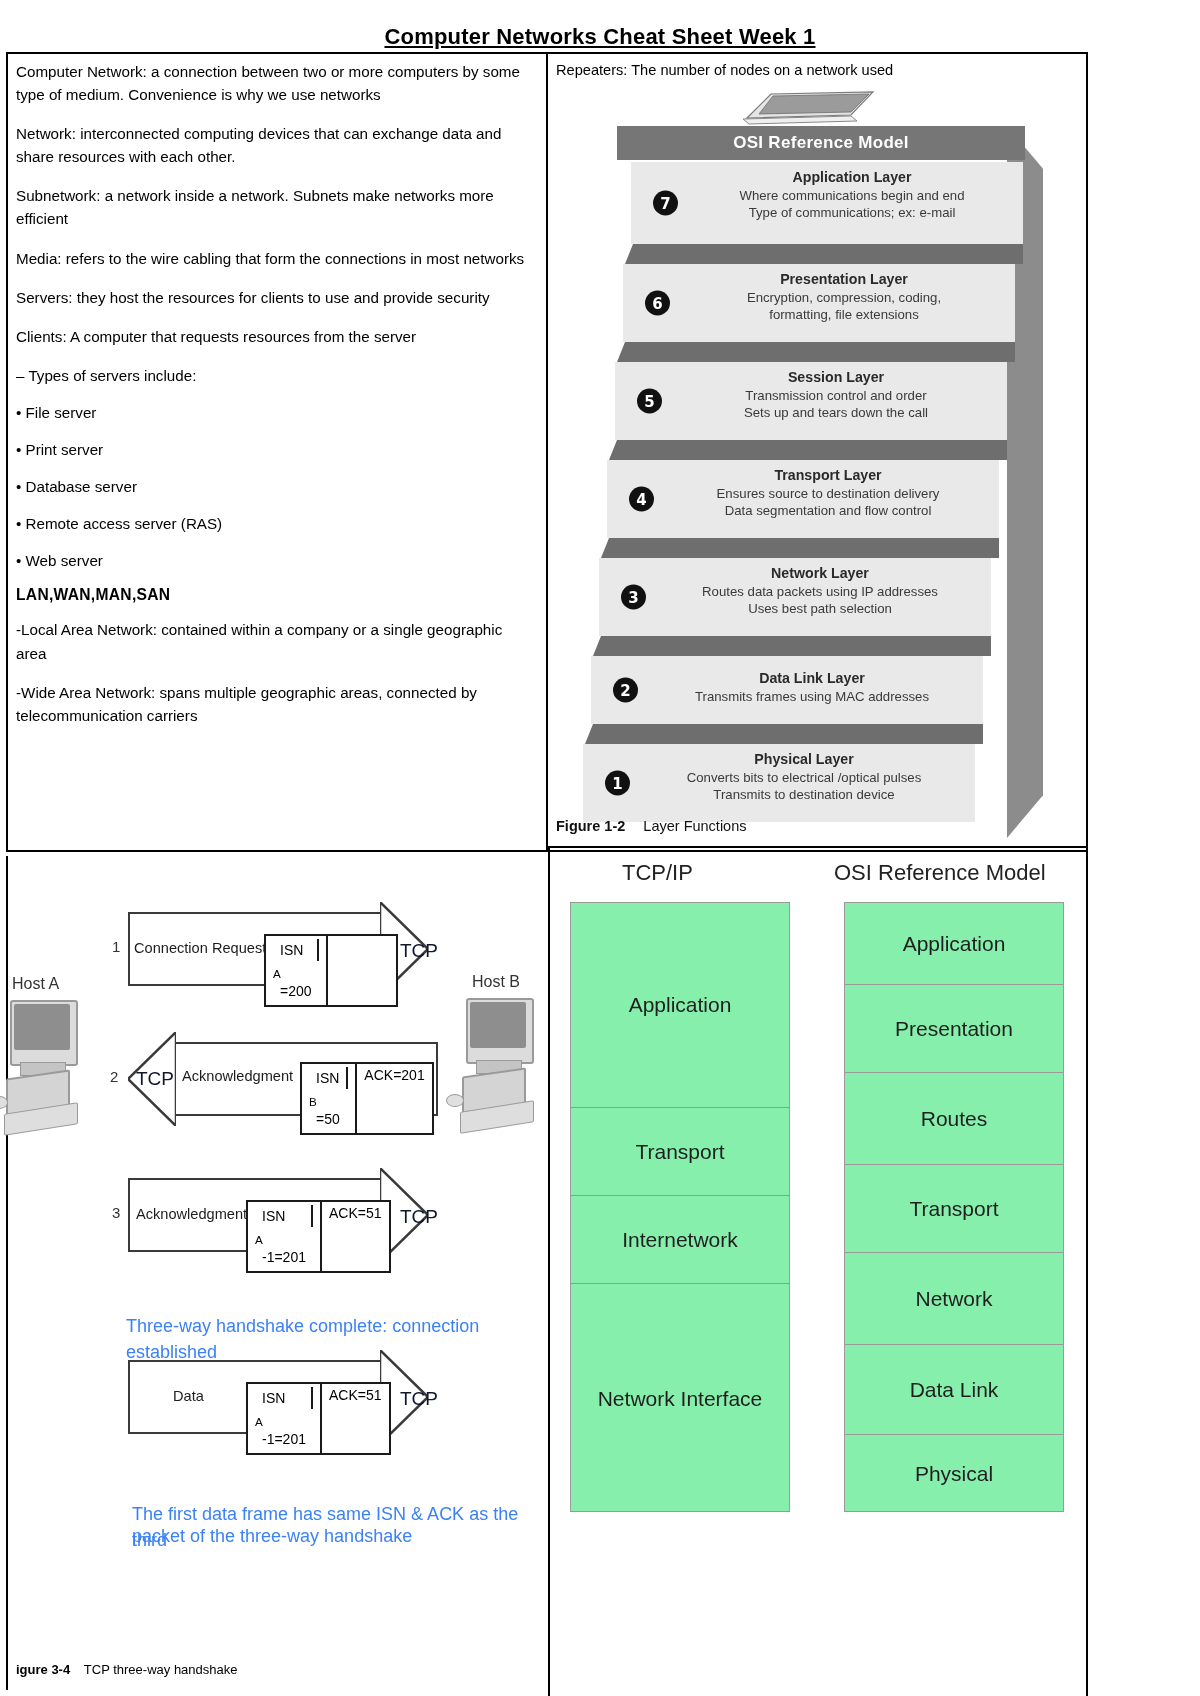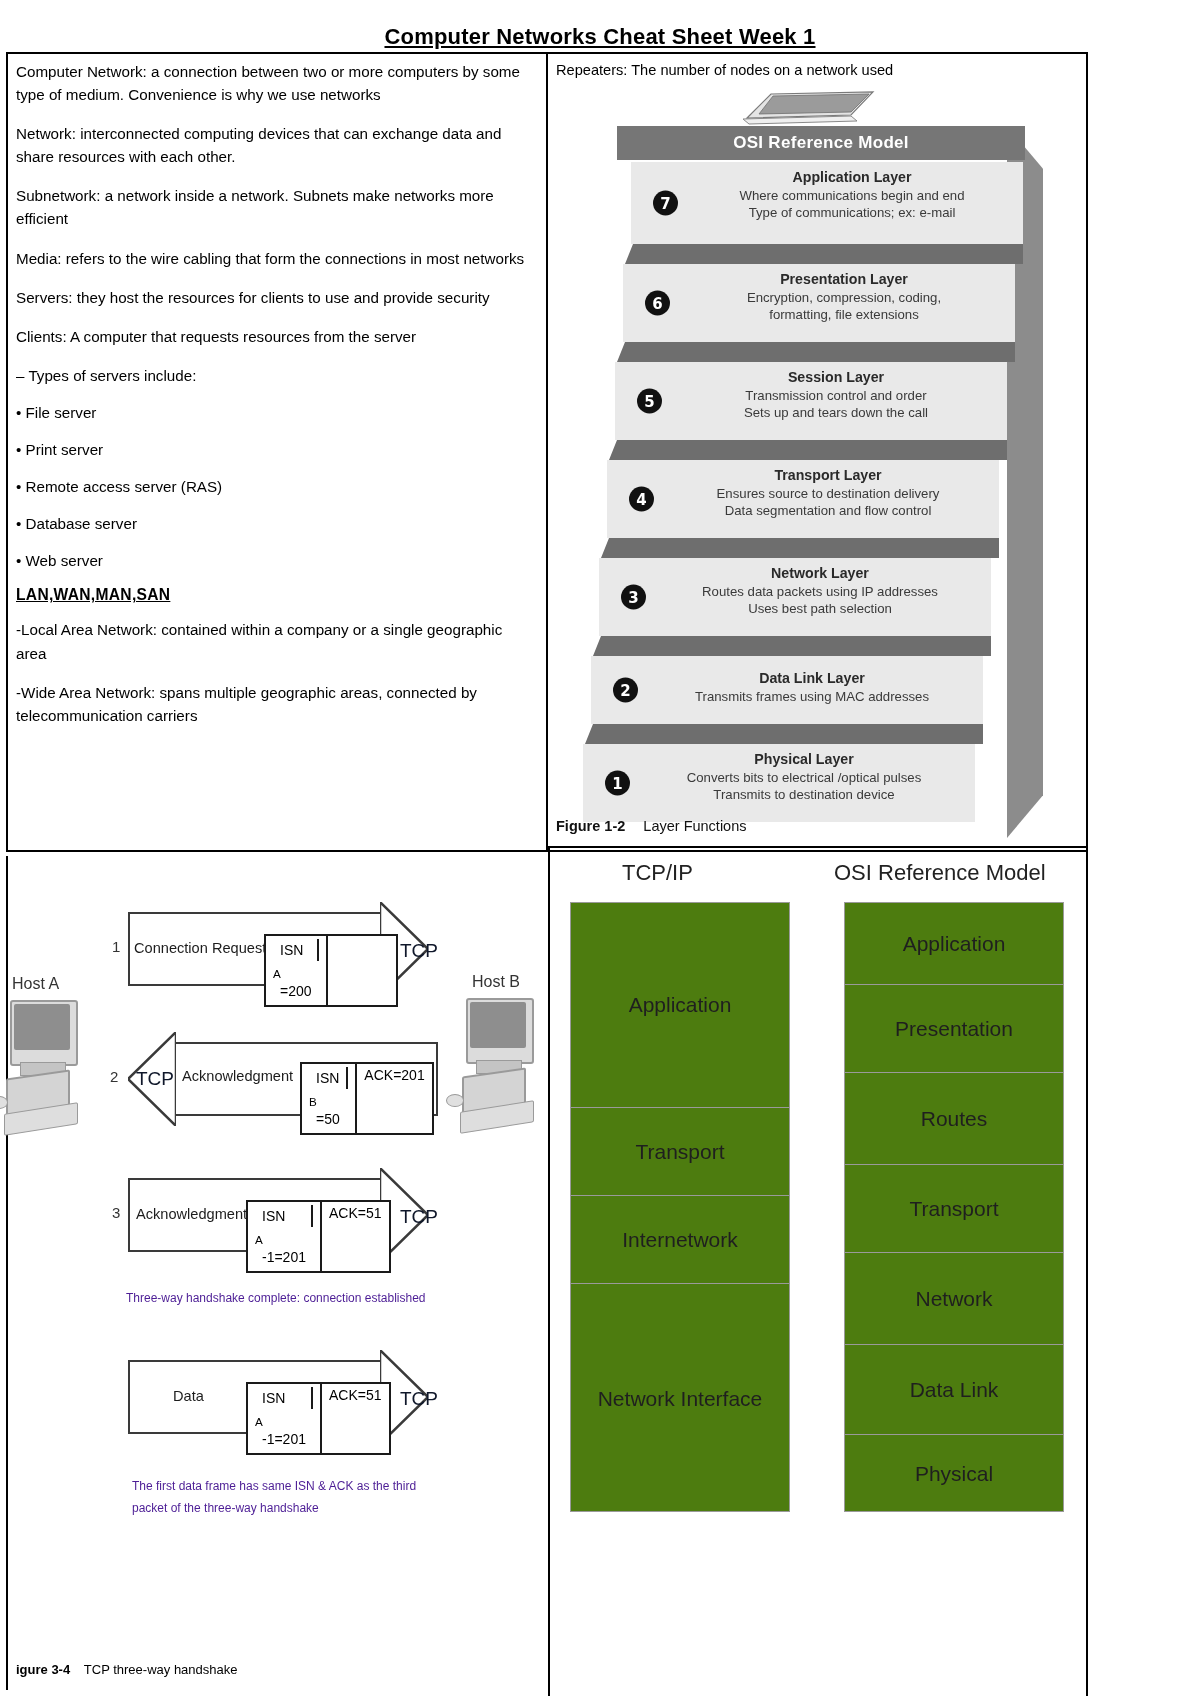--- a/index.html
+++ b/index.html
@@ -19,21 +19,21 @@
   .top-frame .vdiv{position:absolute;left:538px;top:-2px;width:0;height:800px;
                    border-left:2.5px solid #000;}
 
   
   .notes{position:absolute;left:16px;top:60px;width:520px;height:805px;
          overflow:hidden;}
   .notes p{margin:0 0 16px 0;font-size:15.2px;line-height:1.52;}
   .notes p.tight{margin-bottom:14px;}
   .notes p.bullet{margin:0 0 14px 0;}
   .notes h3{margin:4px 0 14px 0;font-size:15.6px;font-weight:bold;
-            text-decoration:underline;letter-spacing:.3px;}
+            letter-spacing:.3px;}
 
   
   .repeaters{position:absolute;left:556px;top:60px;width:500px;
              font-size:14.6px;line-height:1.4;}
 
   
   .osi-fig{position:absolute;left:548px;top:88px;width:520px;height:740px;}
   .laptop{position:absolute;left:185px;top:0px;width:150px;height:38px;}
   .osi-box{position:absolute;left:55px;top:38px;width:440px;height:712px;}
   .osi-side{position:absolute;right:0;top:0;width:36px;height:712px;
@@ -90,29 +90,29 @@
   .step-no{position:absolute;font-size:15px;color:#333;}
   .pk-label{position:absolute;font-size:14.6px;color:#1c1c1c;
             white-space:nowrap;}
   .pk-tcp{position:absolute;font-size:19px;color:#0f172a;}
   .pk-fields{position:absolute;display:flex;border:2px solid #1a1a1a;
              background:#fff;}
   .pk-fields span{display:block;padding:3px 7px;font-size:14px;
                   border-right:2px solid #1a1a1a;white-space:nowrap;}
   .pk-fields span:last-child{border-right:none;}
   .pk-fields span.empty{min-width:54px;}
-  .note-txt{position:absolute;font-size:12px;color:#4c1d95;line-height:1.45;}
+  .note-txt{position:absolute;font-size:18px;color:#3b82f6;line-height:1.45;margin-top:23px;}
 
   
   .cmp-frame{position:absolute;left:548px;top:846px;width:540px;height:850px;
              border-left:2.5px solid #000;border-top:2.5px solid #000;
              box-sizing:border-box;}
   .cmp{position:absolute;left:556px;top:860px;width:540px;height:836px;}
   .cmp-h{position:absolute;font-size:22px;color:#222;}
-  .stack{position:absolute;border:1.5px solid #9a9a9a;background:#4d7c0f;
+  .stack{position:absolute;border:1.5px solid #9a9a9a;background:#86efac;
          box-sizing:border-box;}
   .stack .cell{border-bottom:1.5px solid #9a9a9a;display:flex;
                align-items:center;justify-content:center;font-size:21px;
                color:#1f1f1f;box-sizing:border-box;}
   .stack .cell:last-child{border-bottom:none;}
   .cap31{position:absolute;left:566px;top:1700px;font-size:19px;}
   .cap34{position:absolute;left:2px;top:1662px;font-size:13px;}
   .cap34 b{font-weight:bold;padding-left:14px;}
 
   .right-edge{position:absolute;left:1086px;top:52px;width:0;height:1644px;
@@ -130,22 +130,22 @@
 <div class="notes">
   <p>Computer Network: a connection between two or more computers by some type of medium. Convenience is why we use networks</p>
   <p>Network:  interconnected computing devices that can exchange data and share resources with each other.</p>
   <p>Subnetwork: a network inside a network. Subnets make networks more efficient</p>
   <p>Media: refers to the wire cabling that form the connections in most networks</p>
   <p>Servers: they host the resources for clients to use and provide security</p>
   <p>Clients: A computer that requests resources from the server</p>
   <p class="tight">– Types of servers include:</p>
   <p class="bullet">• File server</p>
   <p class="bullet">• Print server</p>
+  <p class="bullet">• Database server</p>
   <p class="bullet">• Remote access server (RAS)</p>
-  <p class="bullet">• Database server</p>
   <p class="bullet">• Web server</p>
   <h3>LAN,WAN,MAN,SAN</h3>
   <p>-Local Area Network: contained within a company or a single geographic area</p>
   <p>-Wide Area Network: spans multiple geographic areas, connected by telecommunication carriers</p>
 </div>
 
 <div class="repeaters">Repeaters: The number of nodes on a network used</div>
 
 <div class="osi-fig">
 

